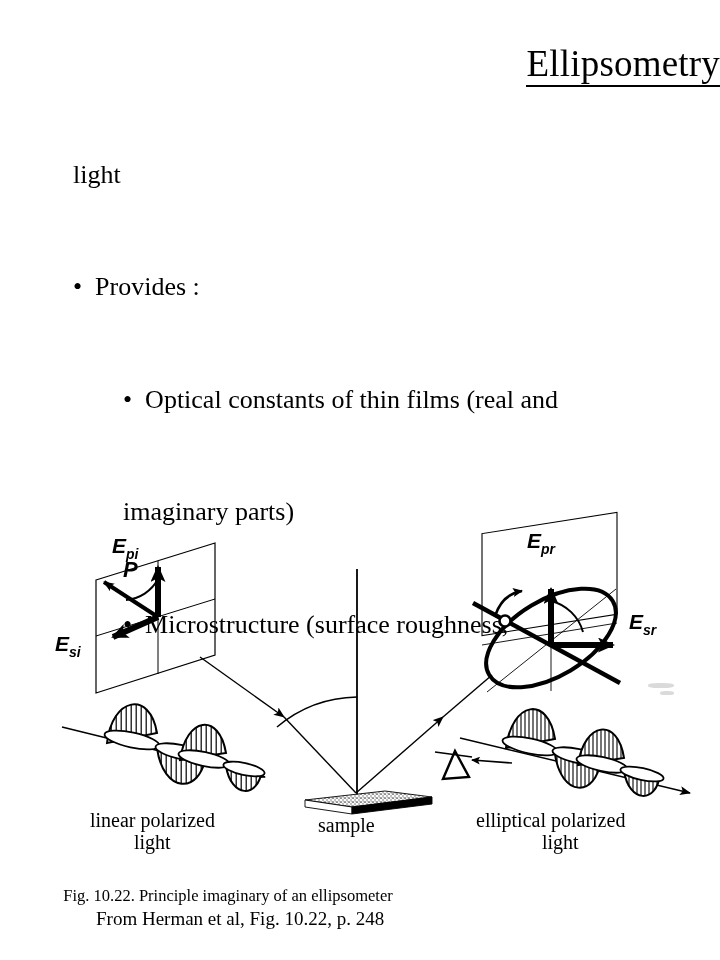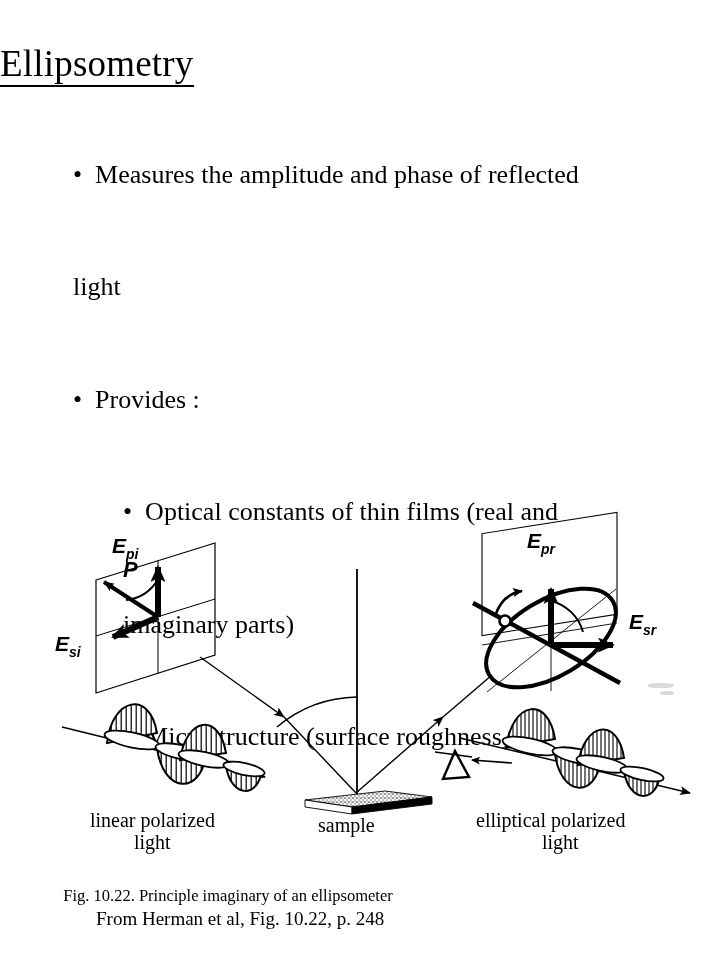--- a/index.html
+++ b/index.html
@@ -15,21 +15,21 @@
     font-family: "Liberation Serif", "DejaVu Serif", serif;
     color: #000000;
   }
 
   
   #slide-title {
     position: absolute;
     top: 42px;
     left: 0;
     width: 720px;
-    text-align: left;
+    text-align: right;
     font-size: 37px;
     line-height: 44px;
     letter-spacing: 0.2px;
   }
   #slide-title .underline-text {
     border-bottom: 2px solid #000;
     padding-bottom: 1px;
   }
 
   
@@ -100,23 +100,20 @@
   }
 </style>
 </head>
 <body>
 
 <div id="slide-title">
   <span class="underline-text">Ellipsometry</span>
 </div>
 
 <div id="bullet-list">
-  <div class="bullet-line level-1">
-    <span>•  </span><span>Measures the amplitude and phase of reflected</span>
-  </div>
   <div class="bullet-line cont-1">
     <span>light</span>
   </div>
   <div class="bullet-line level-1">
     <span>•  </span><span>Provides :</span>
   </div>
   <div class="bullet-line level-2">
     <span>•  </span><span>Optical constants of thin films (real and</span>
   </div>
   <div class="bullet-line cont-2">

